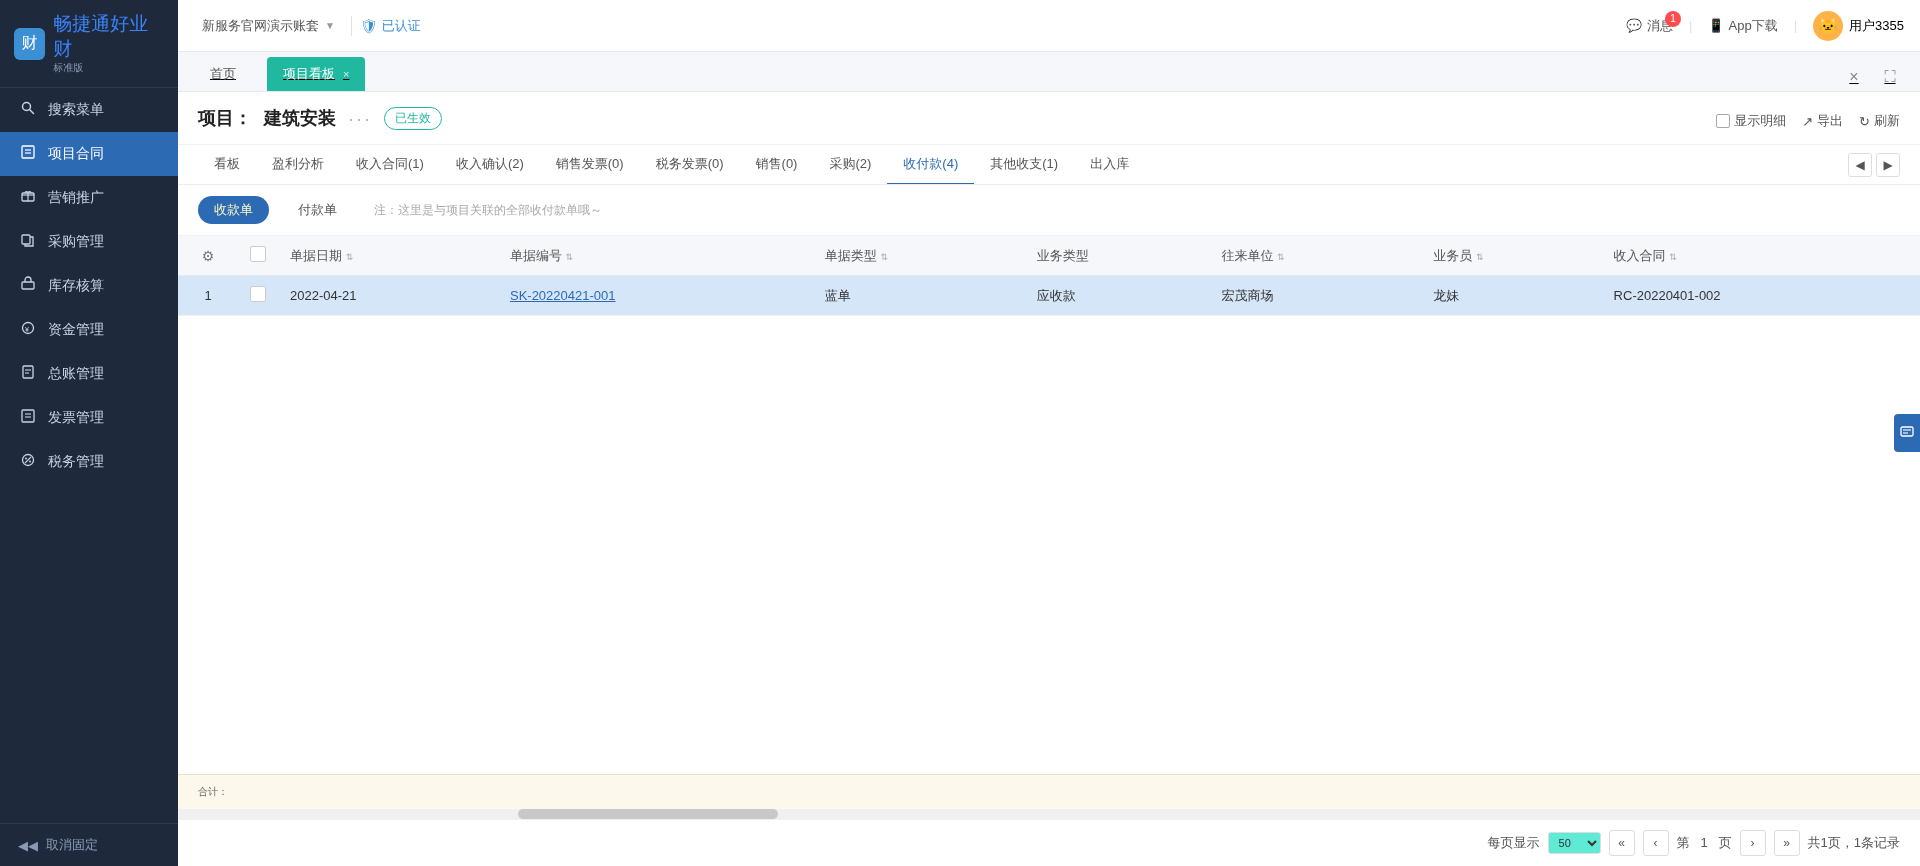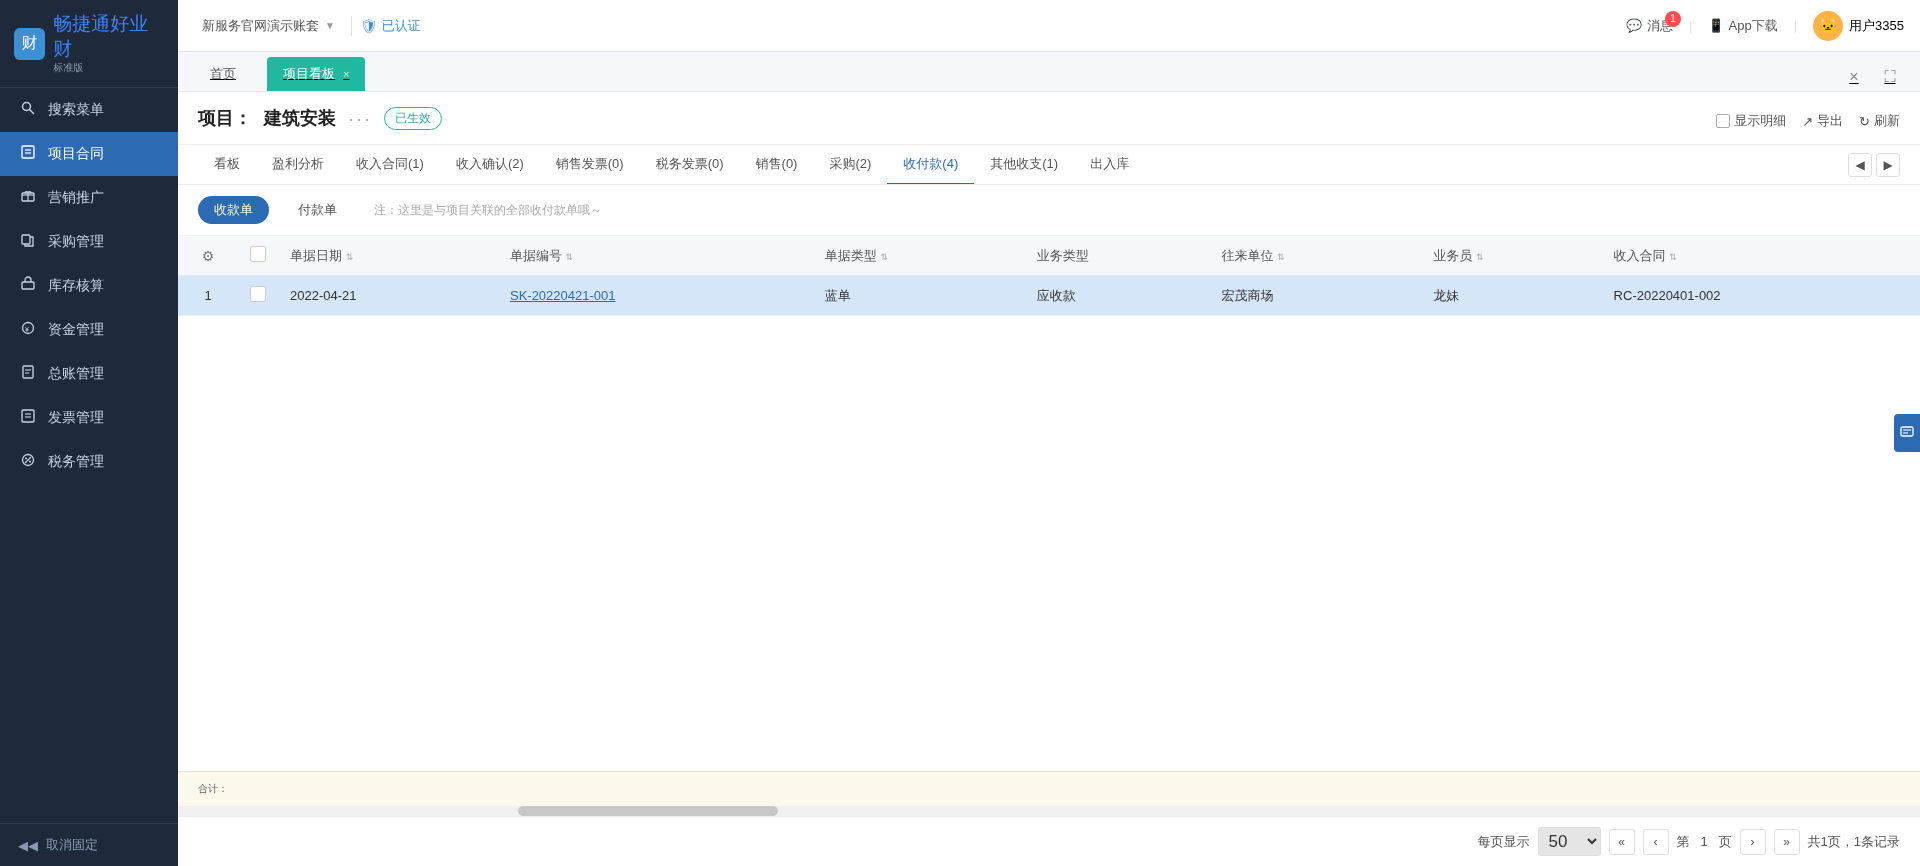--- a/index.html
+++ b/index.html
@@ -342,23 +342,23 @@
       border-top: 1px solid #f0f0f0;
       background: #fff;
       font-size: 13px;
       color: #555;
     }
     .page-size-label { color: #555; }
     .page-size-select {
       border: 1px solid #ddd;
       padding: 3px 6px;
       border-radius: 3px;
-      font-size: 17px;
+      font-size: 11px;
       color: #333;
-      background: #e5e5e5;
+      background: #5eead4;
       cursor: pointer;
     }
     .page-btn {
       width: 26px; height: 26px;
       border: 1px solid #ddd;
       border-radius: 3px;
       background: white;
       display: flex; align-items: center; justify-content: center;
       cursor: pointer; font-size: 12px; color: #555;
     }

